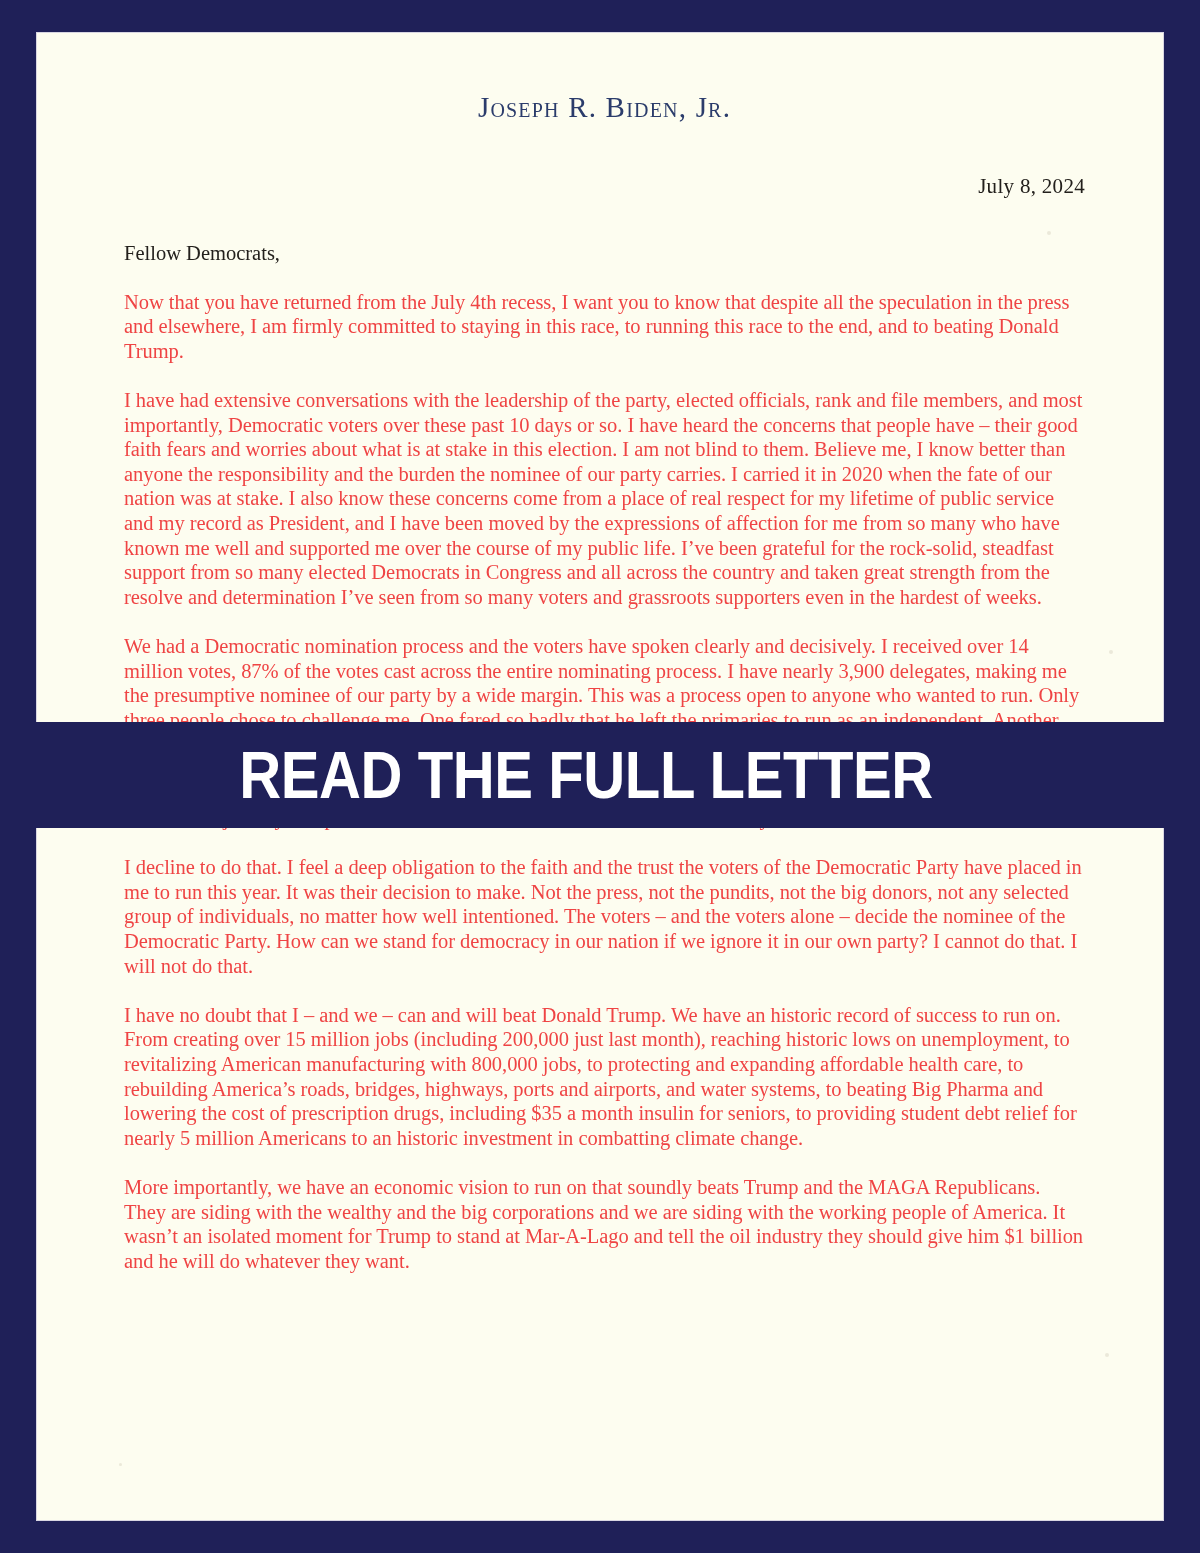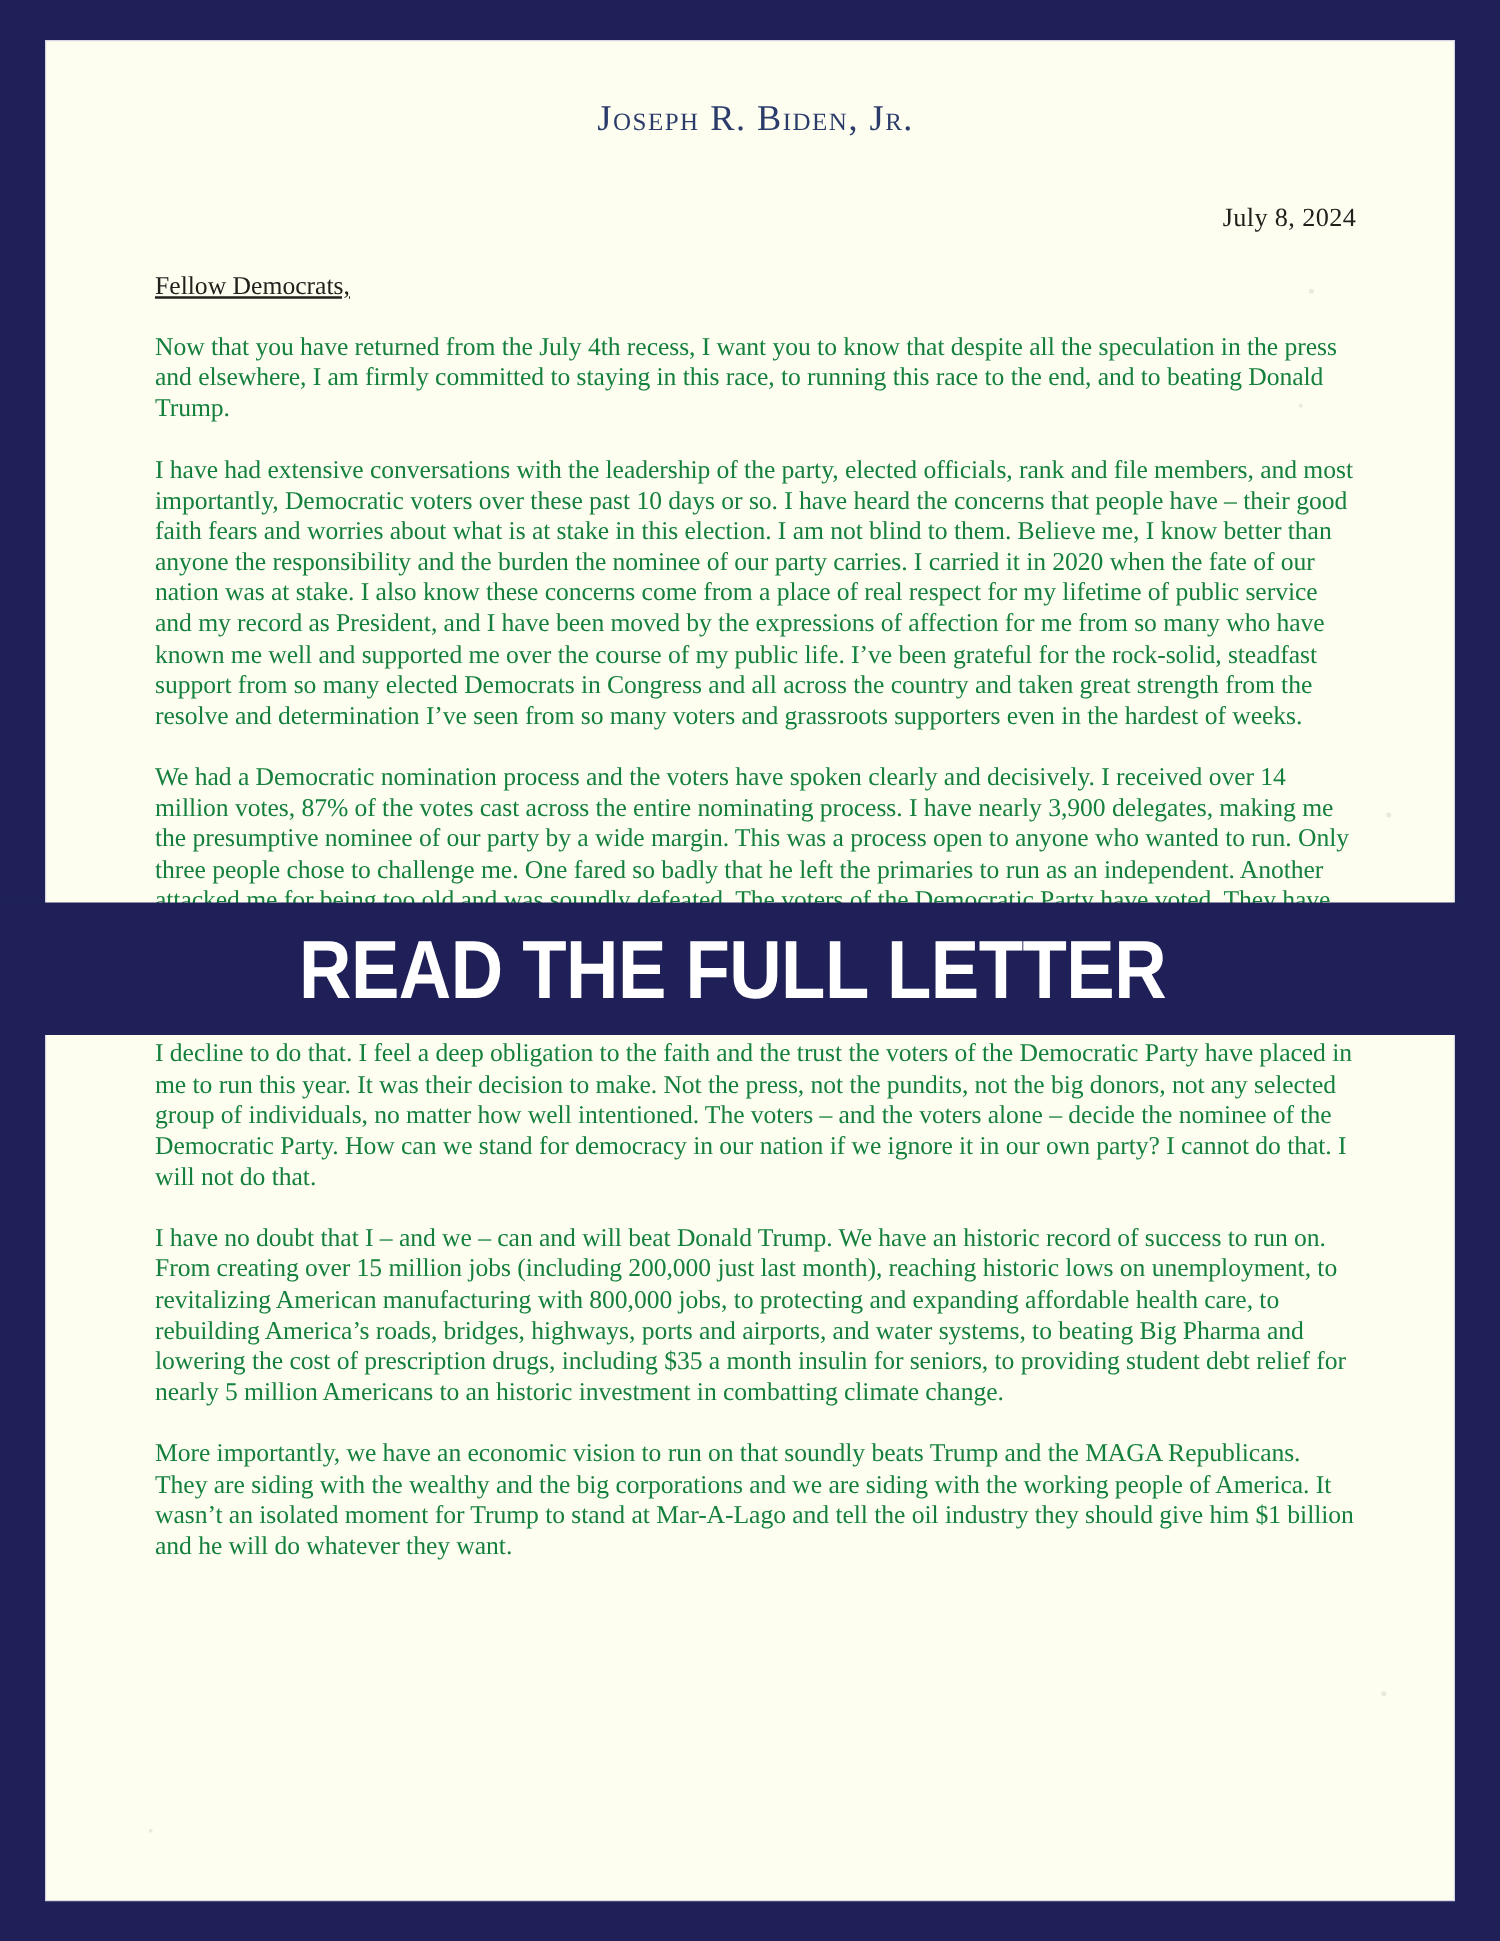--- a/index.html
+++ b/index.html
@@ -41,21 +41,21 @@
     border-radius: 50%;
     opacity: .5;
   }
 
   .letter-inner {
     position: absolute;
     left: 0;
     top: 0;
     right: 0;
     bottom: 0;
-    padding: 4px 78px 0 87px;
+    padding: 16px 78px 0 87px;
     box-sizing: border-box;
   }
 
   
   .letterhead {
     text-align: center;
     color: #2b3c6b;
     font-family: "Liberation Serif", "DejaVu Serif", serif;
     font-variant: small-caps;
     font-size: 29px;
@@ -68,27 +68,26 @@
     text-align: right;
     color: #23201c;
     font-size: 21px;
     margin-top: 50px;
     letter-spacing: .3px;
   }
 
   .salutation {
     color: #23201c;
     font-size: 20.5px;
-    margin-top: 30px;
+    margin-top: 42px;
     line-height: 24.6px;
-    text-decoration: underline;
   }
 
   .body-copy p {
-    color: #15803d;
+    color: #ef4444;
     font-size: 20.5px;
     line-height: 24.6px;
     margin: 0 0 24.6px 0;
     letter-spacing: -0.05px;
     text-align: left;
   }
   .body-copy {
     margin-top: 24px;
   }
   .body-copy p:last-child { margin-bottom: 0; }

